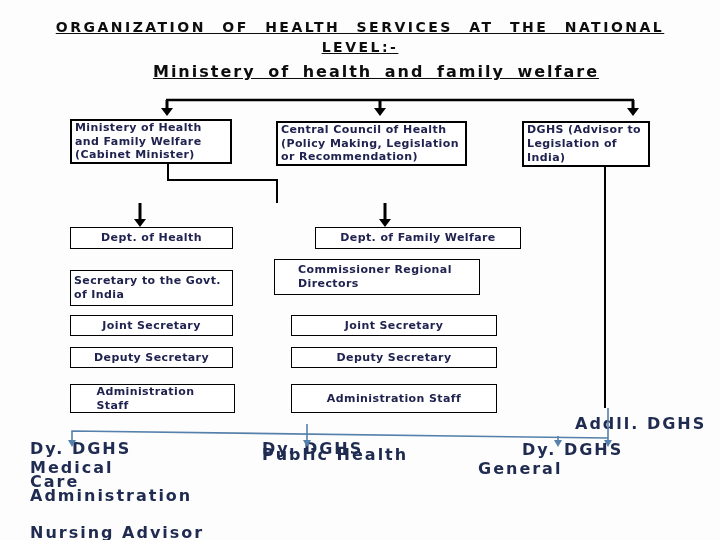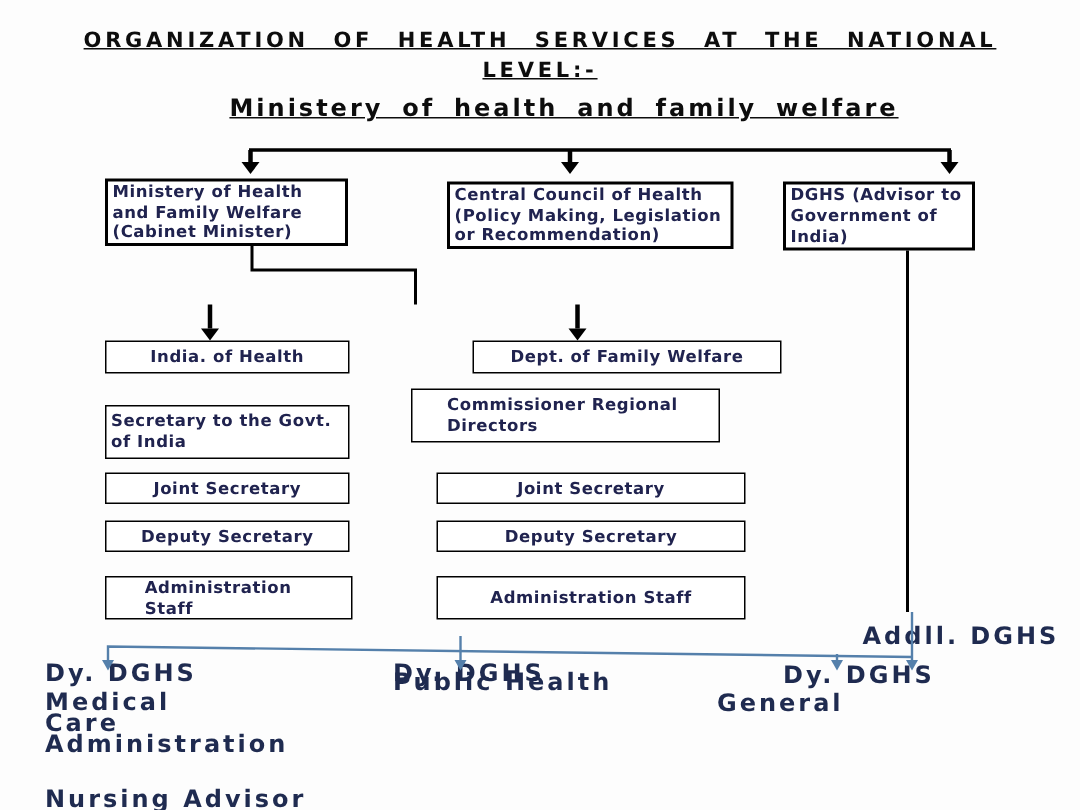--- a/index.html
+++ b/index.html
@@ -47,29 +47,29 @@
     <div class="title">
       <div>ORGANIZATION OF HEALTH SERVICES AT THE NATIONAL</div><br>
       <div>LEVEL:-</div>
     </div>
 
     <div class="subtitle">Ministery of health and family welfare</div>
 
     <div class="box" style="left:70px;top:119px;width:162px;height:45px;">
       <span>Ministery of Health and Family Welfare (Cabinet Minister)</span>
     </div>
-    <div class="box" style="left:298px;top:121px;width:191px;height:45px;">
+    <div class="box" style="left:276px;top:121px;width:191px;height:45px;">
       <span>Central Council of Health (Policy Making, Legislation or Recommendation)</span>
     </div>
     <div class="box" style="left:522px;top:121px;width:128px;height:46px;">
-      <span>DGHS (Advisor to Government of India)</span>
+      <span>DGHS (Advisor to Legislation of India)</span>
     </div>
 
     <div class="box thin" style="left:70px;top:227px;width:163px;height:22px;">
-      <span>India. of Health</span>
+      <span>Dept. of Health</span>
     </div>
     <div class="box thin" style="left:70px;top:270px;width:163px;height:36px;">
       <span>Secretary to the Govt. of India</span>
     </div>
     <div class="box thin" style="left:70px;top:315px;width:163px;height:21px;">
       <span>Joint Secretary</span>
     </div>
     <div class="box thin" style="left:70px;top:347px;width:163px;height:21px;">
       <span>Deputy Secretary</span>
     </div>

